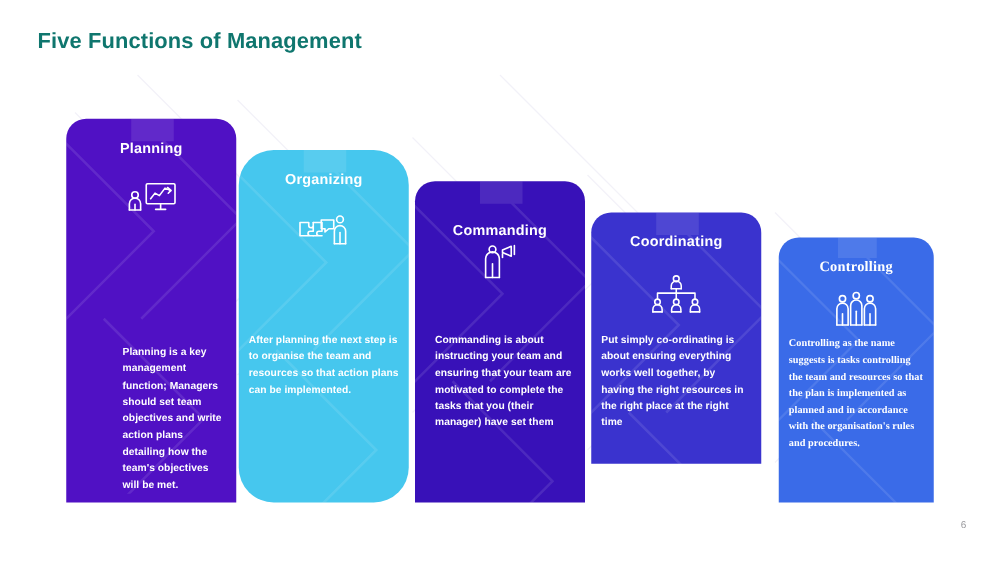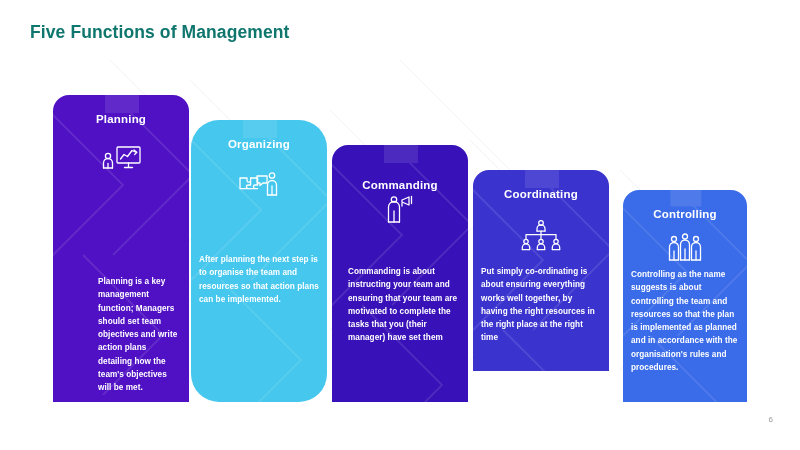--- a/index.html
+++ b/index.html
@@ -158,21 +158,21 @@
           <svg width="44" height="32" viewBox="0 0 44 32" fill="none" stroke="#ffffff" stroke-width="1.3" stroke-linecap="round" stroke-linejoin="round">
     <path d="M3 9 h7 v2.4 a1.8 1.8 0 0 0 3.6 0 V9 h0 v7 h-2.4 a1.8 1.8 0 0 0 0 3.6 H13.6 v0 H3 Z"></path>
     <path d="M13.6 9 h7 v7 h-2.4 a1.8 1.8 0 0 0 0 3.6 h2.4 v0 h-7"></path>
     <path d="M20 7 h10 v7 h-4 l-3 2.6 v-2.6 h-3 Z"></path>
     <circle cx="35" cy="6.5" r="2.7"></circle>
     <path d="M30.5 26 v-10 a4.5 4.5 0 0 1 9 0 v10"></path>
     <line x1="35" y1="17" x2="35" y2="26"></line>
     <line x1="30.5" y1="26" x2="39.5" y2="26"></line>
   </svg>
         </div>
-        <div class="card-body" style="position: absolute; left: 6px; right: 6px; top: 133px;">After planning the next step is to organise the team and resources so that action plans can be implemented.</div>
+        <div class="card-body" style="position: absolute; left: 6px; right: 6px; top: 145px;">After planning the next step is to organise the team and resources so that action plans can be implemented.</div>
       </div>
     </div>
     <div class="card" style="left: 332px; top: 145px; width: 136px; height: 257px; background: rgb(56, 17, 184);">
       <svg class="card-deco" viewBox="0 0 136 300" preserveAspectRatio="none">
         <g stroke="#ffffff" stroke-width="2" fill="none">
           <path d="M-10 10 L70 90 L-10 170"></path>
           <path d="M60 0 L140 80 L60 160"></path>
           <path d="M30 160 L110 240 L30 320"></path>
         </g>
         <rect x="52" y="-6" width="34" height="24" fill="#ffffff"></rect>
@@ -219,21 +219,21 @@
     <path d="M19.3 30.5 v-2 a3.7 3.7 0 0 1 7.4 0 v2"></path>
     <line x1="19.3" y1="30.5" x2="26.7" y2="30.5"></line>
     <circle cx="38" cy="22.5" r="2.2"></circle>
     <path d="M34.3 30.5 v-2 a3.7 3.7 0 0 1 7.4 0 v2"></path>
     <line x1="34.3" y1="30.5" x2="41.7" y2="30.5"></line>
   </svg>
         </div>
         <div class="card-body" style="position: absolute; left: 6px; right: 6px; top: 95px;">Put simply co-ordinating is about ensuring everything works well together, by having the right resources in the right place at the right time</div>
       </div>
     </div>
-    <div class="card" style="left: 623px; top: 190px; width: 124px; height: 212px; background: rgb(58, 107, 232);">
+    <div class="card" style="left: 623px; top: 190px; width: 124px; height: 212px; background: rgb(58, 107, 232); font-family: Liberation Serif, serif;">
       <svg class="card-deco" viewBox="0 0 136 300" preserveAspectRatio="none">
         <g stroke="#ffffff" stroke-width="2" fill="none">
           <path d="M-10 10 L70 90 L-10 170"></path>
           <path d="M60 0 L140 80 L60 160"></path>
           <path d="M30 160 L110 240 L30 320"></path>
         </g>
         <rect x="52" y="-6" width="34" height="24" fill="#ffffff"></rect>
       </svg>
       <div class="card-inner">
         <div class="card-title" style="position: absolute; left: 6px; right: 6px; top: 18px;">Controlling</div>
@@ -246,18 +246,18 @@
     <circle cx="19" cy="4.5" r="2.5"></circle>
     <path d="M14.5 28 V12.5 a4.5 4.5 0 0 1 9 0 V28"></path>
     <line x1="19" y1="17" x2="19" y2="28"></line>
     <line x1="14.5" y1="28" x2="23.5" y2="28"></line>
     <circle cx="30" cy="7" r="2.5"></circle>
     <path d="M25.5 28 V15 a4.5 4.5 0 0 1 9 0 v13"></path>
     <line x1="30" y1="19" x2="30" y2="28"></line>
     <line x1="25.5" y1="28" x2="34.5" y2="28"></line>
   </svg>
         </div>
-        <div class="card-body" style="position: absolute; left: 6px; right: 6px; top: 78px;">Controlling as the name suggests is about controlling the team and resources so that the plan is implemented as planned and in accordance with the organisation's rules and procedures.</div>
+        <div class="card-body" style="position: absolute; left: 6px; right: 6px; top: 78px;">Controlling as the name suggests is tasks controlling the team and resources so that the plan is implemented as planned and in accordance with the organisation's rules and procedures.</div>
       </div>
     </div>
   </div>
 
 <div class="page-number">6</div>
 
 </body></html>

